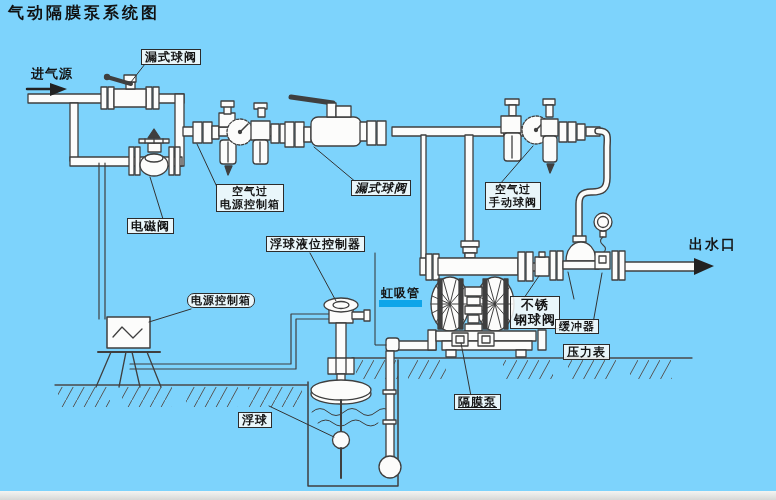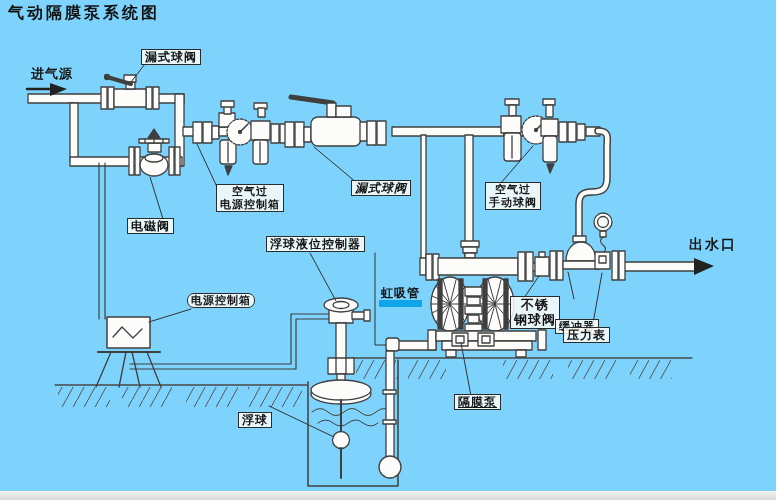--- a/index.html
+++ b/index.html
@@ -339,21 +339,21 @@
 
 <div class="lbl boxed" style="left:187px;top:293px;font-size:11px;border-radius:7px;">电源控制箱</div>
 
 <div class="lbl boxed two" style="left:510px;top:296px;font-size:13px;text-align:center;">
   <span class="ln">不锈</span>
   <span class="ln">钢球阀</span>
 </div>
 
 <div class="lbl boxed" style="left:555px;top:299px;font-size:11px;margin-top:20px;">缓冲器</div>
 
-<div class="lbl boxed" style="left:563px;top:327px;">压力表</div>
+<div class="lbl boxed" style="left:563px;top:344px;">压力表</div>
 
 <div class="lbl big" style="left:689px;top:236px;">出水口</div>
 
 <div class="lbl boxed" style="left:454px;top:394px;text-decoration:underline;">隔膜泵</div>
 
 <div class="lbl boxed" style="left:238px;top:412px;">浮球</div>
 
 </div>
 
 </body></html>

